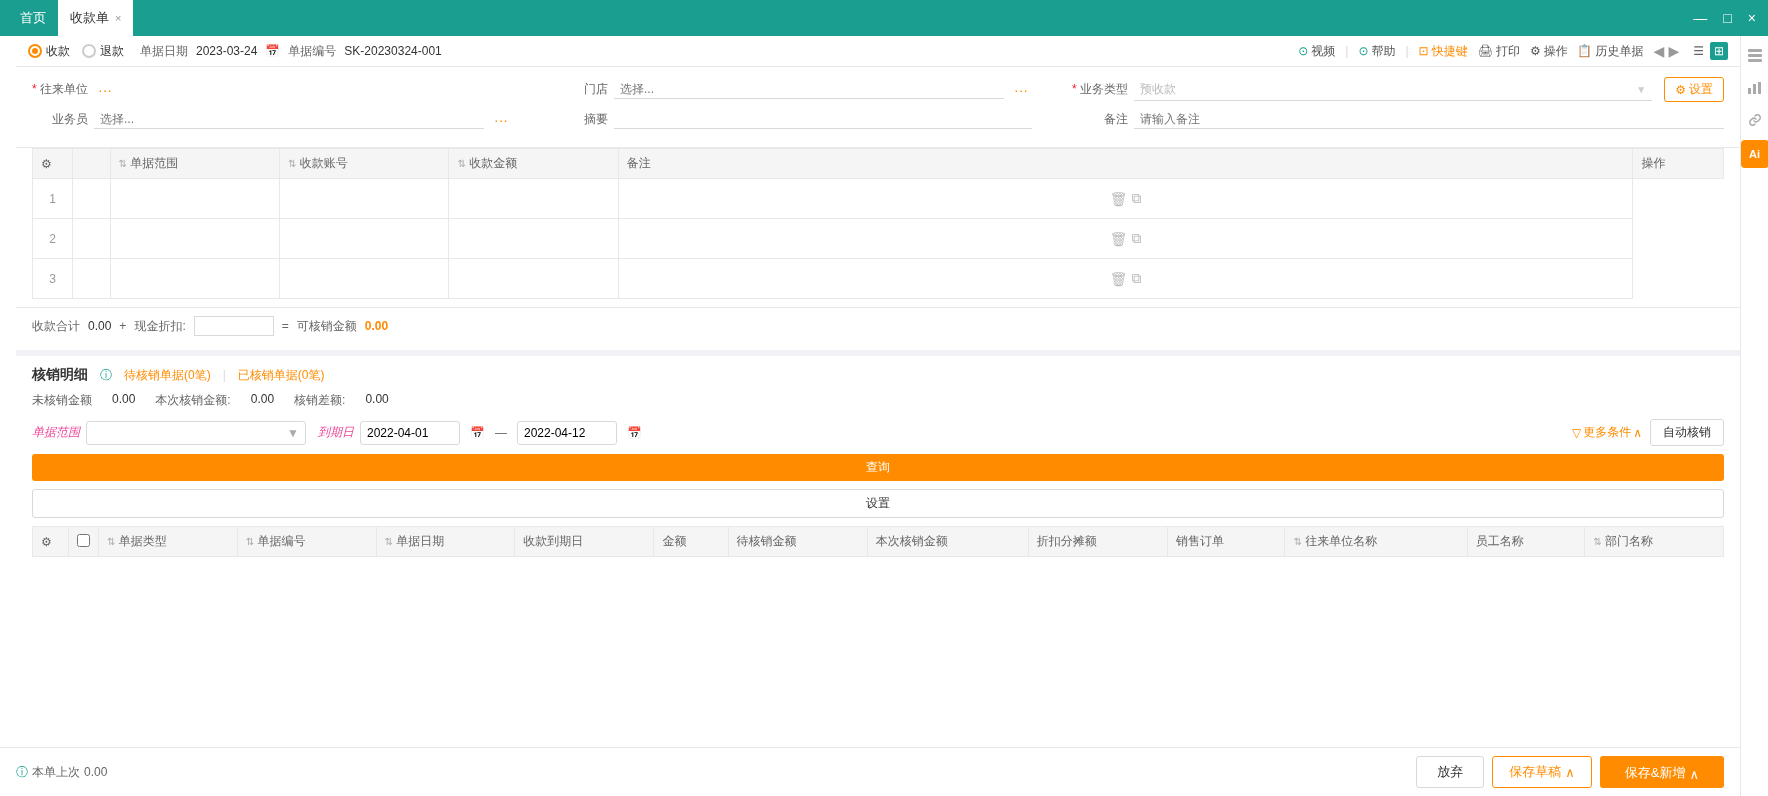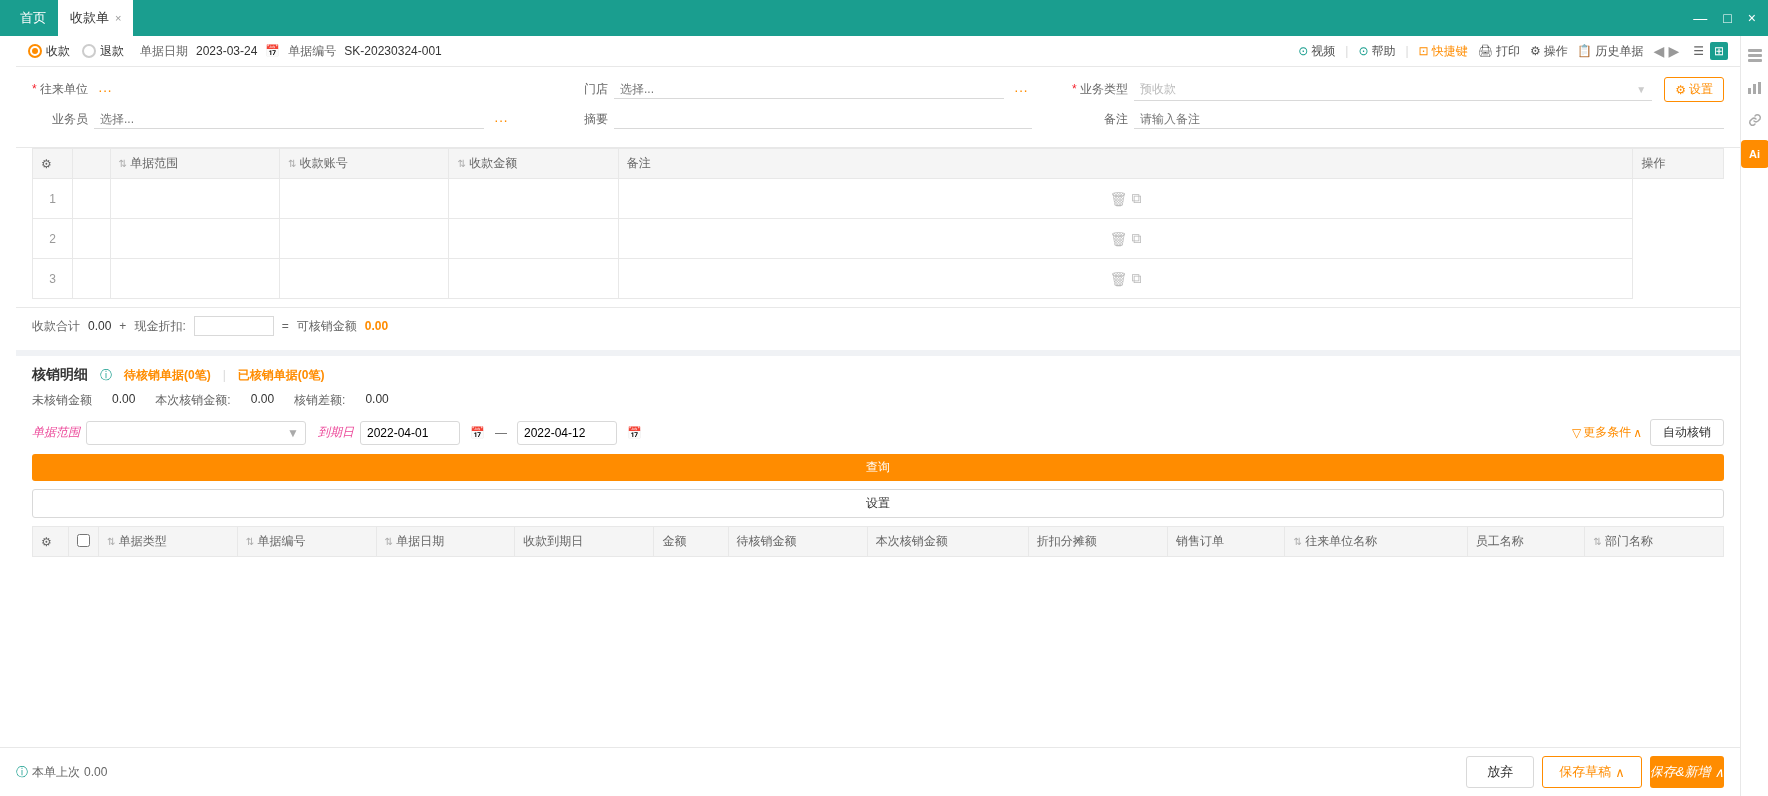--- a/index.html
+++ b/index.html
@@ -270,21 +270,20 @@
       color: #333;
     }
     .verify-info-icon {
       color: #1a9e8f;
       cursor: pointer;
     }
     .verify-tab {
       color: #ff8c00;
       cursor: pointer;
       font-size: 12px;
-      font-weight: bold;
     }
     .verify-stats {
       display: flex;
       gap: 20px;
       margin-bottom: 10px;
       font-size: 12px;
       color: #666;
     }
     .verify-stats .stat-value { color: #333; }
 
@@ -417,24 +416,24 @@
       padding: 6px 16px;
       cursor: pointer;
       font-size: 13px;
       display: flex; align-items: center; gap: 4px;
     }
     .btn-save-new {
       background: #ff8c00;
       border: none;
       color: #fff;
       border-radius: 3px;
-      padding: 6px 0;
+      padding: 6px 25px;
       cursor: pointer;
       font-size: 13px;
-      display: flex; align-items: center; gap: 4px; font-style: italic;
+      display: flex; align-items: flex-end; gap: 4px;
     }
 
     
     .right-sidebar {
       position: fixed;
       right: 0;
       top: 36px;
       bottom: 0;
       width: 28px;
       background: #fff;

